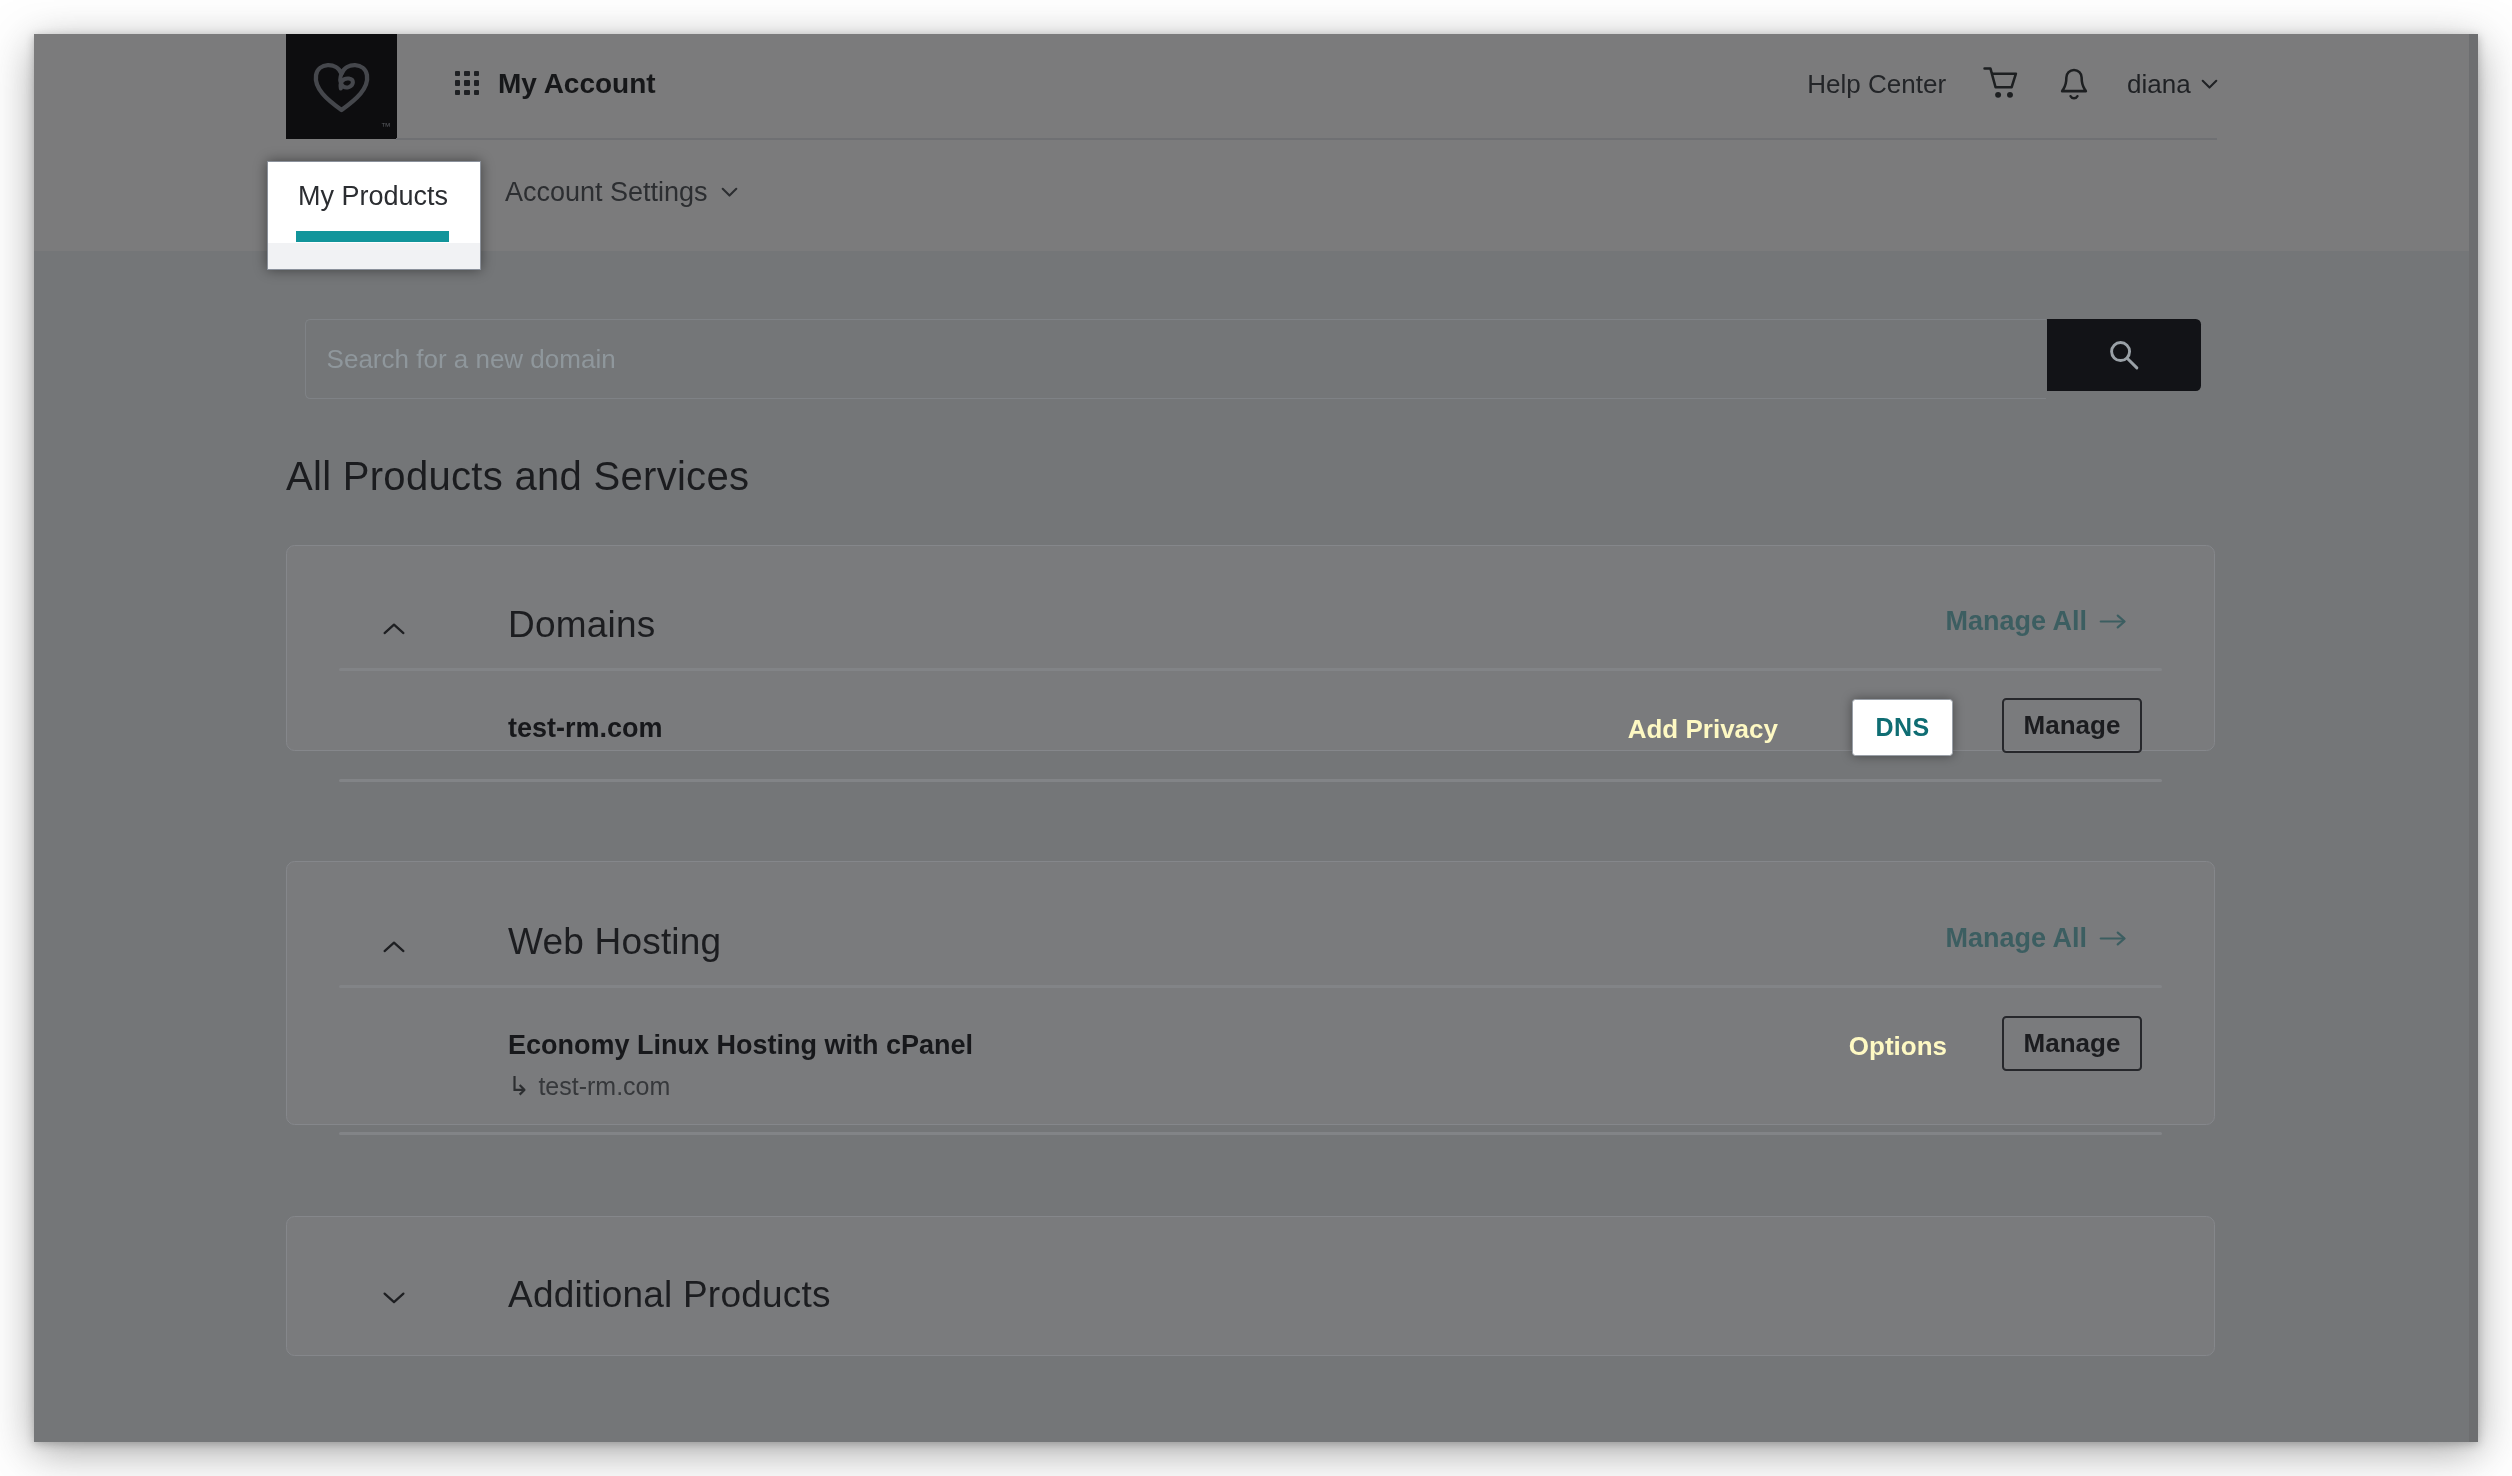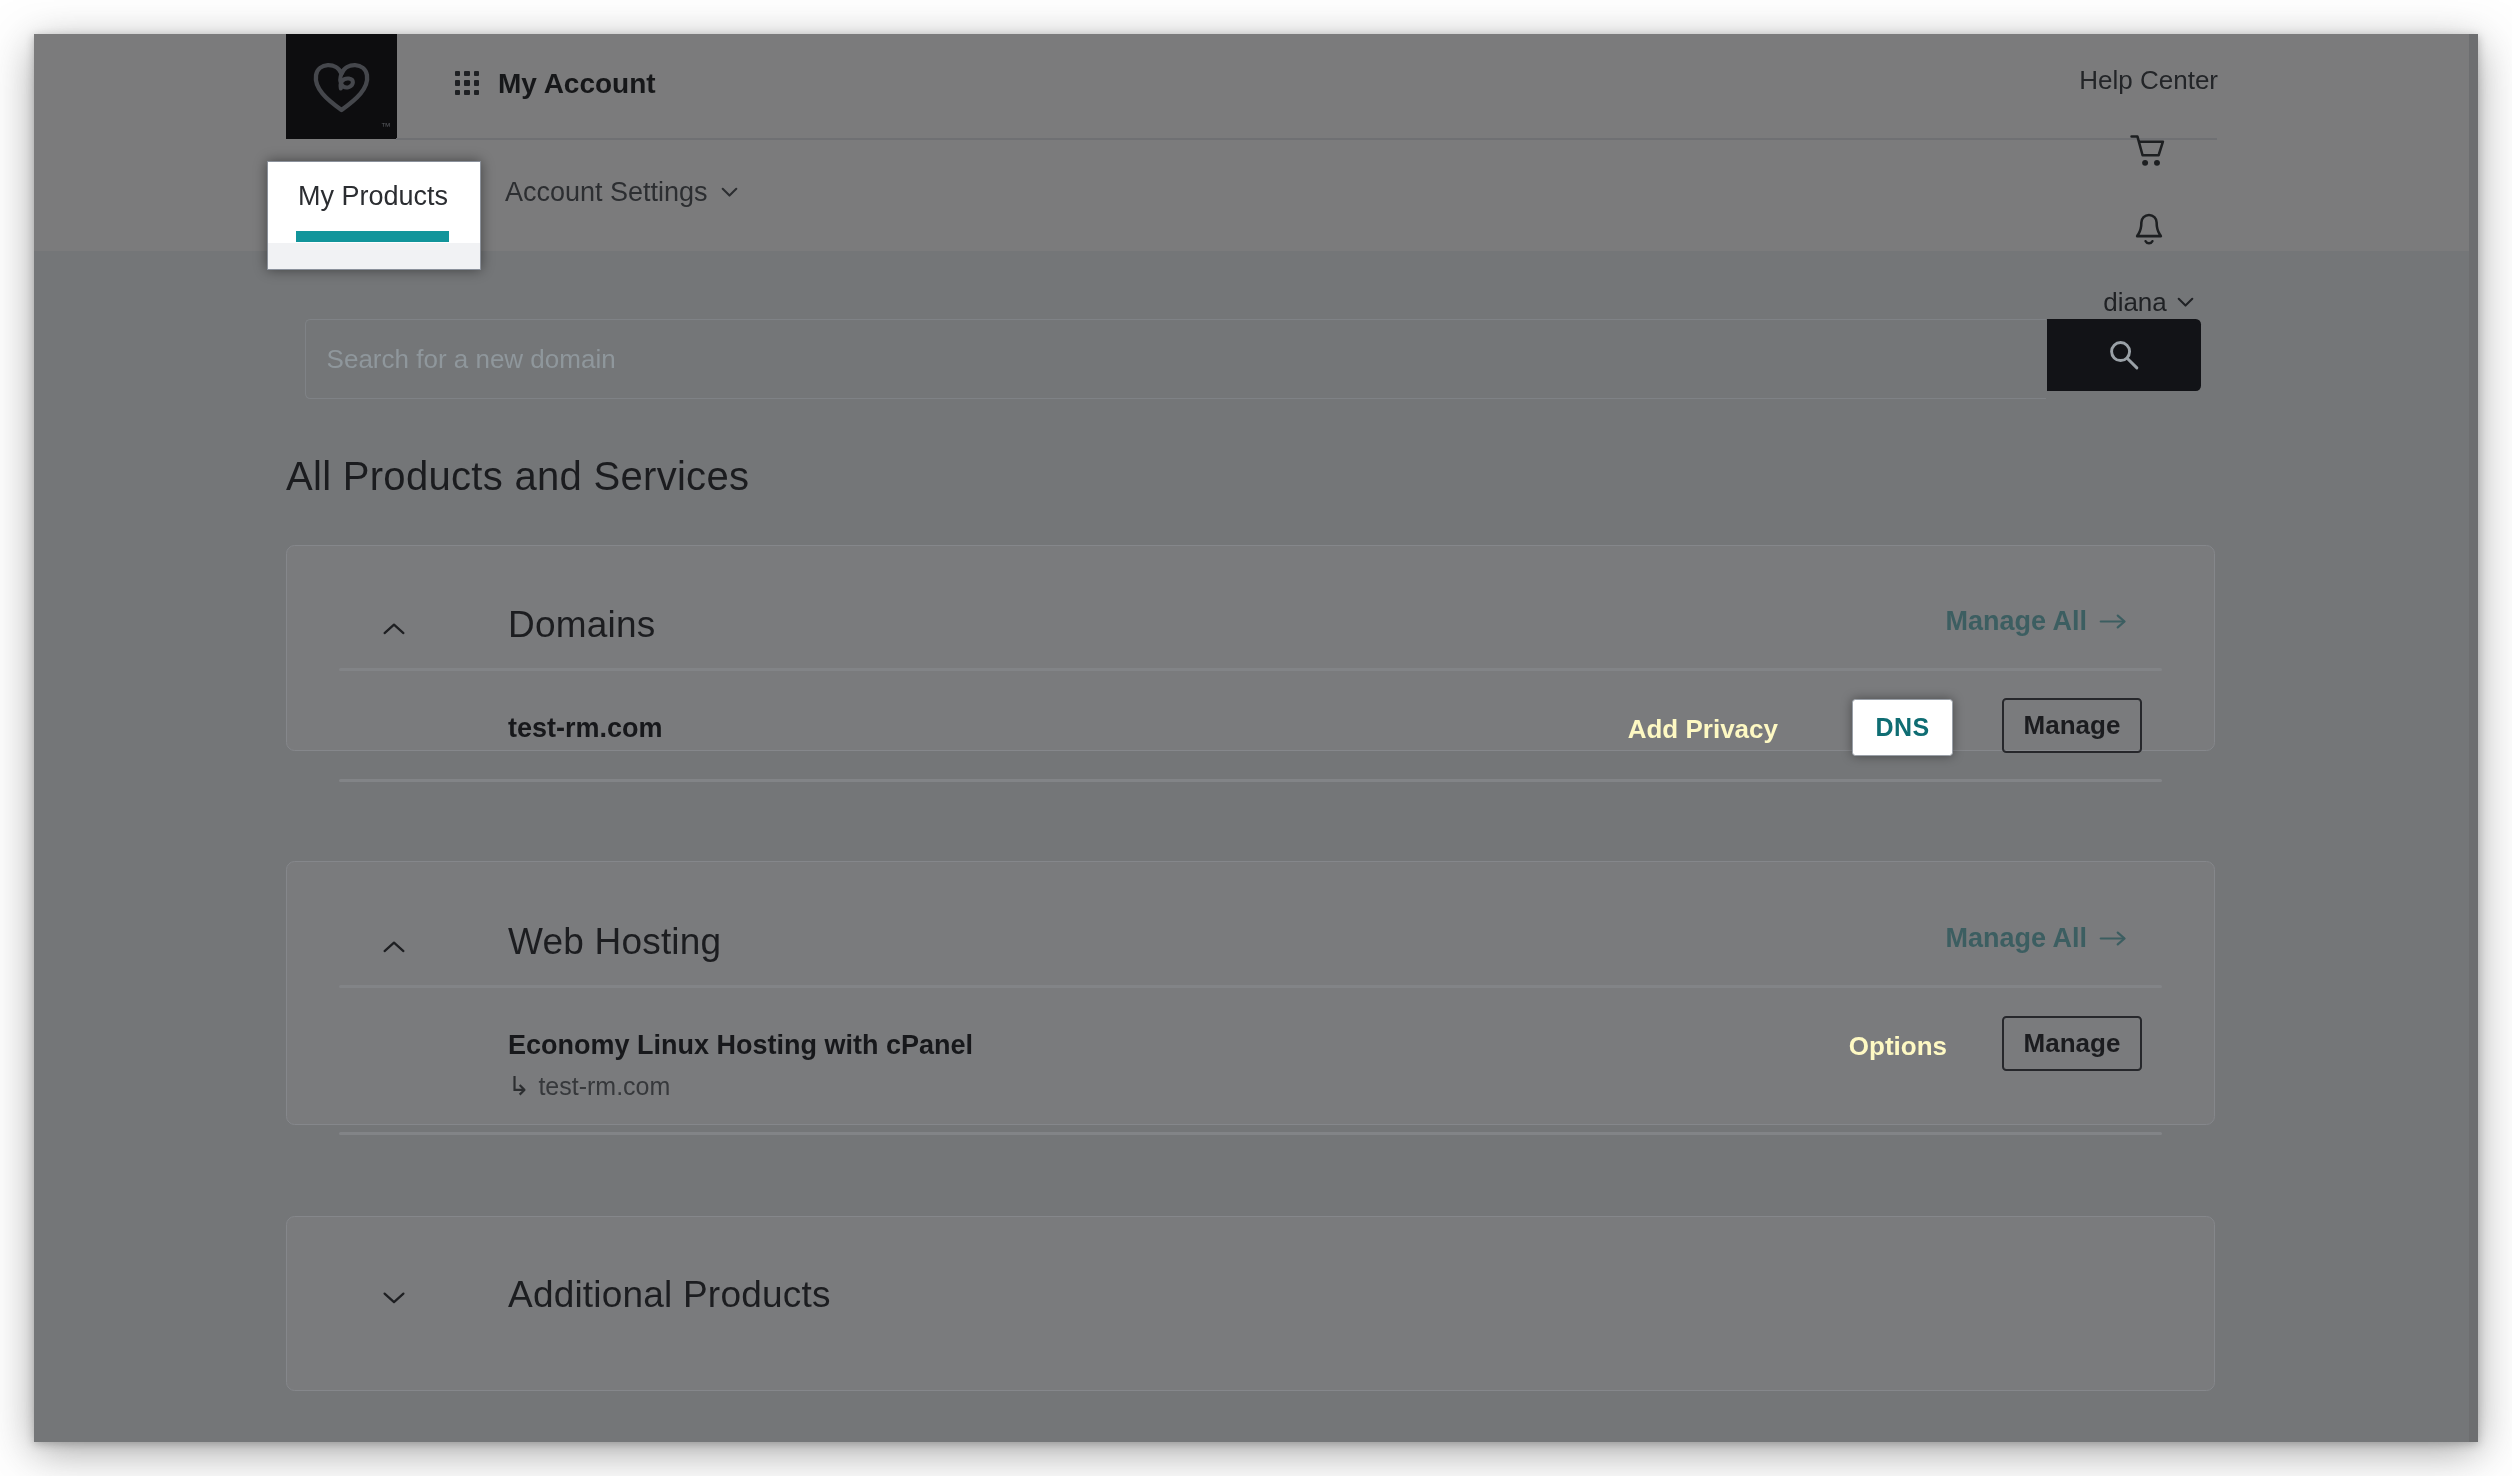--- a/index.html
+++ b/index.html
@@ -18,21 +18,21 @@
 
   
   .logo-box{position:absolute;left:252px;top:0;width:111px;height:105px;background:#0d0d0f;}
   .logo-box svg{position:absolute;left:22px;top:17px;}
   .logo-tm{position:absolute;right:6px;bottom:6.9px;font-size:10.3px;color:#53555a;}
   .header-divider{position:absolute;left:362px;top:104px;width:1821px;height:1.7px;background:#6f7073;}
   .grid-icon{position:absolute;left:421px;top:37px;width:24px;height:24px;display:grid;
     grid-template-columns:repeat(3,5.2px);grid-template-rows:repeat(3,5.2px);gap:4.3px;cursor:pointer;}
   .grid-icon span{background:#1f2124;border-radius:0.9px;}
   .header-title{position:absolute;left:464px;top:34px;font-size:28px;font-weight:700;color:#161719;}
-  .header-right{position:absolute;right:260px;top:31px;height:39px;display:flex;align-items:center;gap:36px;flex-direction:column;}
+  .header-right{position:absolute;right:260px;top:31px;height:39px;display:flex;align-items:center;gap:36px;}
   .help-center{font-size:26px;color:#232528;}
   .user-menu{display:flex;align-items:center;gap:10.3px;}
   .username{font-size:26px;color:#1f2124;}
 
   
   .tab-account{position:absolute;left:471px;top:143px;display:flex;align-items:center;gap:13.7px;
     font-size:27px;color:#2c2e31;}
   .spotlight-tab{
     position:absolute;left:233px;top:127px;width:214px;height:109px;background:#ffffff;
     border:1.7px solid #8b919b;box-sizing:border-box;box-shadow:0 0 12px rgba(0,0,0,.45);
@@ -50,21 +50,21 @@
     border:none;border-radius:0 5.2px 5.2px 0;display:flex;align-items:center;justify-content:center;cursor:pointer;}
 
   .page-heading{position:absolute;left:252px;top:420px;font-size:40px;font-weight:300;
     color:#1b1c1f;letter-spacing:0.3px;}
 
   
   .card{position:absolute;left:252px;width:1929px;background:#7a7b7d;
     border:1.7px solid #85878b;box-sizing:border-box;border-radius:8.6px;}
   .card-domains{top:511px;height:206px;}
   .card-hosting{top:827px;height:264px;}
-  .card-additional{top:1182px;height:175px;}
+  .card-additional{top:1182px;height:140px;}
   .collapse-toggle{position:absolute;left:93px;width:27.5px;height:20.6px;cursor:pointer;background:none;border:none;padding:0;}
   .card-title{position:absolute;left:221px;font-size:37px;font-weight:400;color:#1c1d20;letter-spacing:0.2px;}
   .manage-all{position:absolute;right:86px;display:flex;align-items:center;gap:12px;cursor:pointer;}
   .manage-all .manage-all-label{font-size:27px;font-weight:700;color:#3c5e61;margin-left:40px;}
   .divider{position:absolute;left:52px;width:1823px;height:2.6px;background:#828487;border-radius:1.7px;}
   .row-name{position:absolute;left:221px;font-size:27px;font-weight:700;color:#17181b;}
   .row-sub{position:absolute;left:221px;font-size:25px;color:#36383b;display:flex;align-items:center;gap:8.6px;}
   .row-sub .sub-arrow{font-size:26px;color:#2c2e30;}
   .teal-link{position:absolute;font-size:26px;font-weight:700;color:#fef9c3;cursor:pointer;}
   .btn-manage{position:absolute;left:1715px;width:140px;height:55px;box-sizing:border-box;

